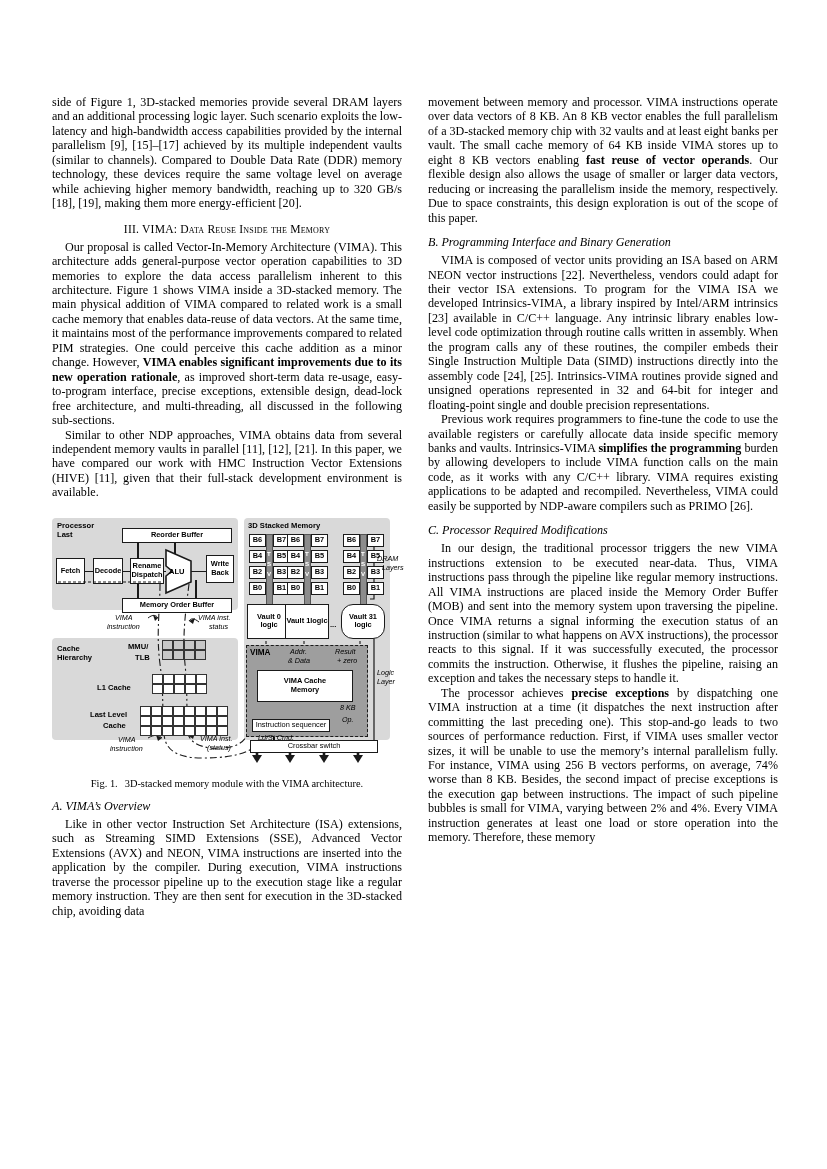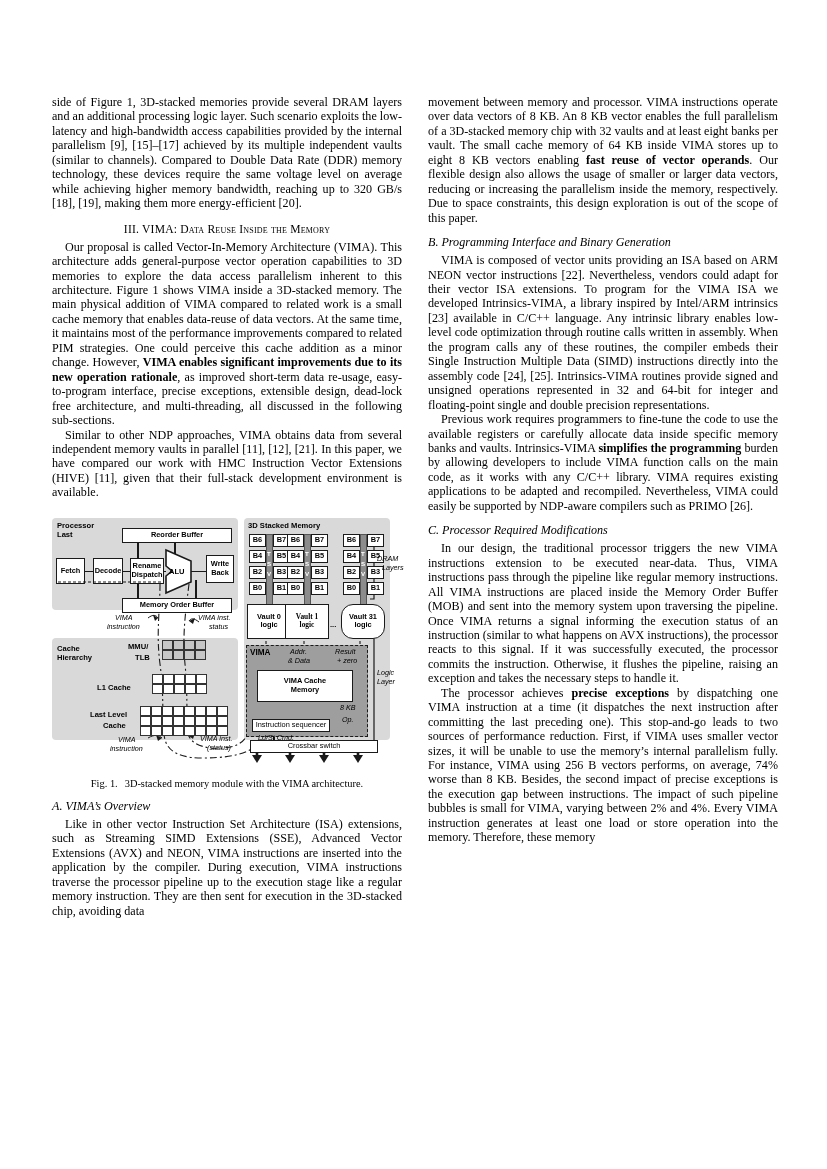--- a/index.html
+++ b/index.html
@@ -377,21 +377,21 @@
           <div class="box thin" style="left:315px; top:68px; width:17px; height:13px;">B1</div>
           <div class="tsv" style="left:308px; top:20px; width:7px; height:105px;"></div>
           <div class="tsvtext" style="left:307px; top:36px;">T</div>
           <div class="tsvtext" style="left:307px; top:46px;">S</div>
           <div class="tsvtext" style="left:307px; top:56px;">V</div>
 
           <div class="box thin" style="left:195px; top:90px; width:44px; height:35px; flex-direction:column;">
             <span>Vault 0</span>
             <span>logic</span>
           </div>
-          <div class="box thin" style="left:233px; top:90px; width:44px; height:35px; flex-direction:column;font-family:Liberation Serif, serif;">
+          <div class="box thin" style="left:233px; top:90px; width:44px; height:35px; flex-direction:row;">
             <span>Vault 1</span>
             <span>logic</span>
           </div>
           <div class="box thin" style="left:289px; top:90px; width:44px; height:35px; flex-direction:column;border-radius:12px;">
             <span>Vault 31</span>
             <span>logic</span>
           </div>
           <div class="lbl" style="left:278px; top:106px;">...</div>
 
           <div class="ital" style="left:325px; top:41px;text-align:center;">DRAM</div>

